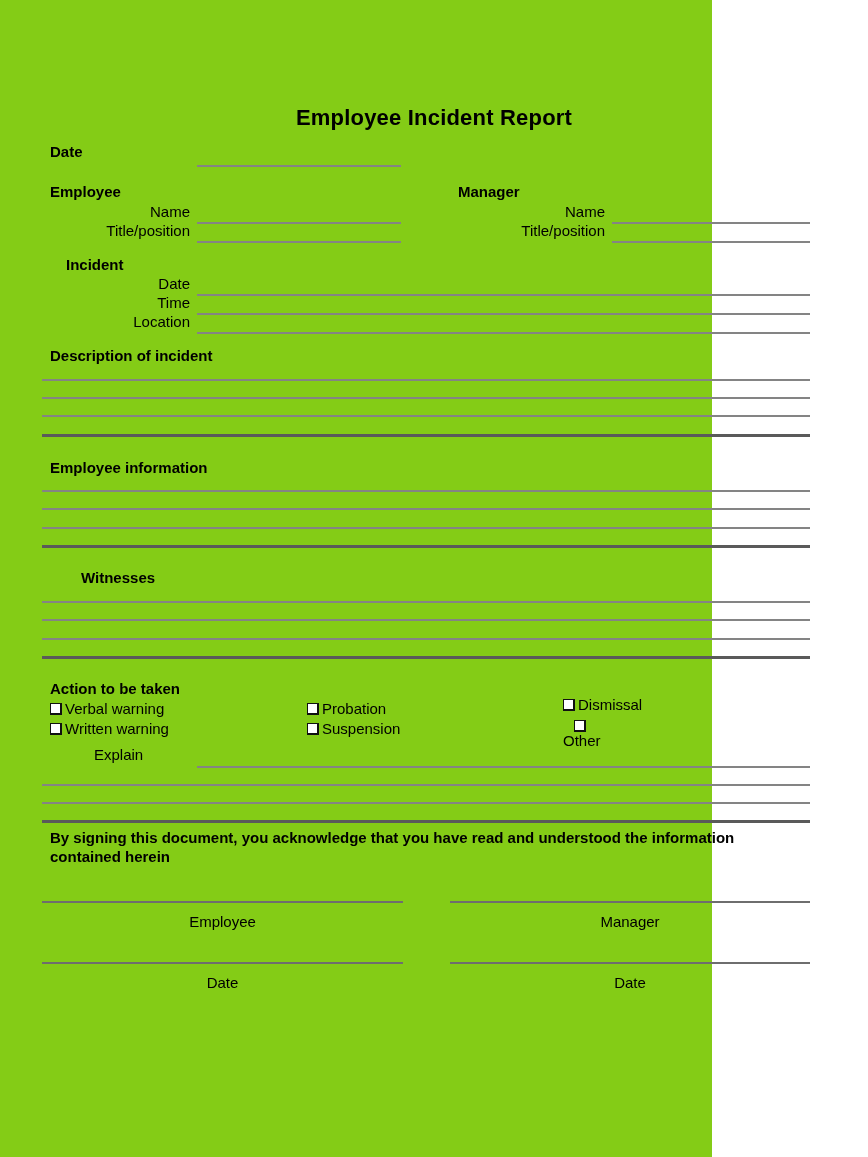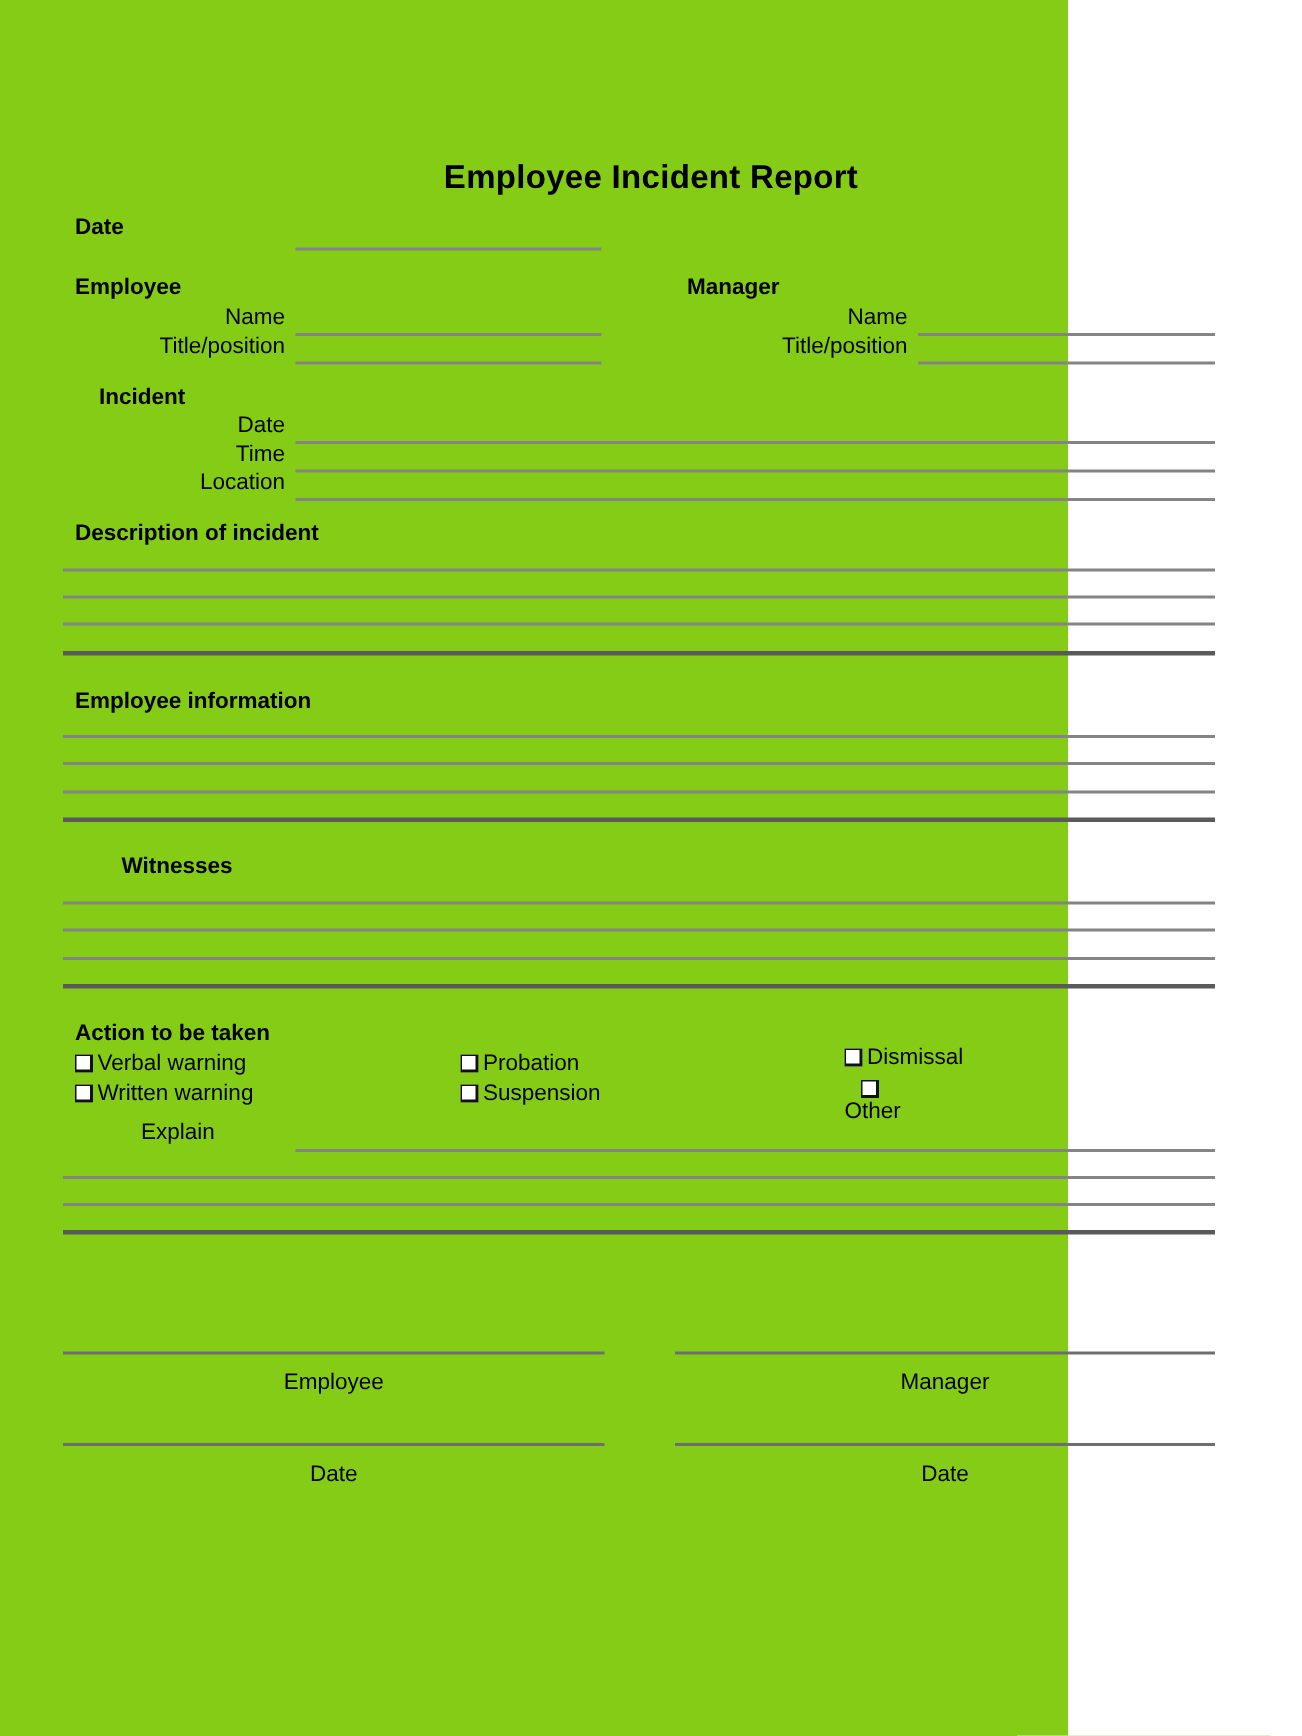--- a/index.html
+++ b/index.html
@@ -199,20 +199,21 @@
     <span class="cbox"></span>
     <span>Other</span>
   </div>
 
   <div class="plain" style="left:50px; top:746px;margin-left:44px;">Explain</div>
   <div class="rule" style="left:197px; top:766px; width:613px;"></div>
   <div class="rule" style="left:42px; top:784px; width:768px;"></div>
   <div class="rule" style="left:42px; top:802px; width:768px;"></div>
   <div class="rule-dark" style="left:42px; top:820px; width:768px;"></div>
 
+  <div class="ack">By signing this document, you acknowledge that you have read and understood the information contained herein</div>
 
   <div class="rule-thin" style="left:42px; top:901px; width:361px;"></div>
   <div class="sig-cap" style="left:42px; top:913px; width:361px;">Employee</div>
 
   <div class="rule-thin" style="left:450px; top:901px; width:360px;"></div>
   <div class="sig-cap" style="left:450px; top:913px; width:360px;">Manager</div>
 
   <div class="rule-thin" style="left:42px; top:962px; width:361px;"></div>
   <div class="sig-cap" style="left:42px; top:974px; width:361px;">Date</div>
 

